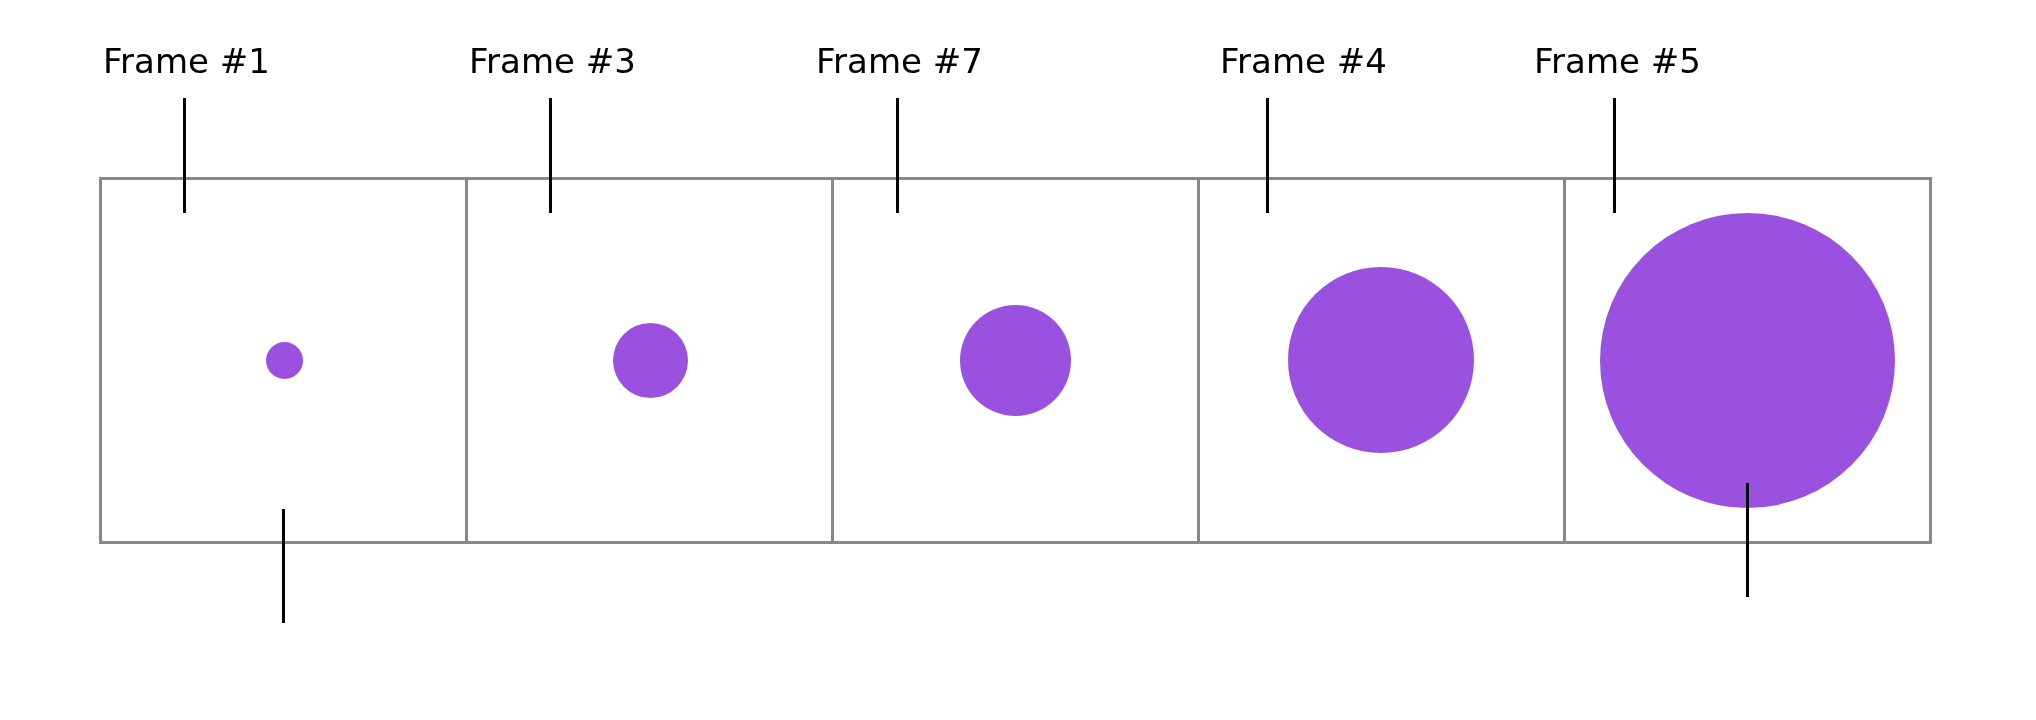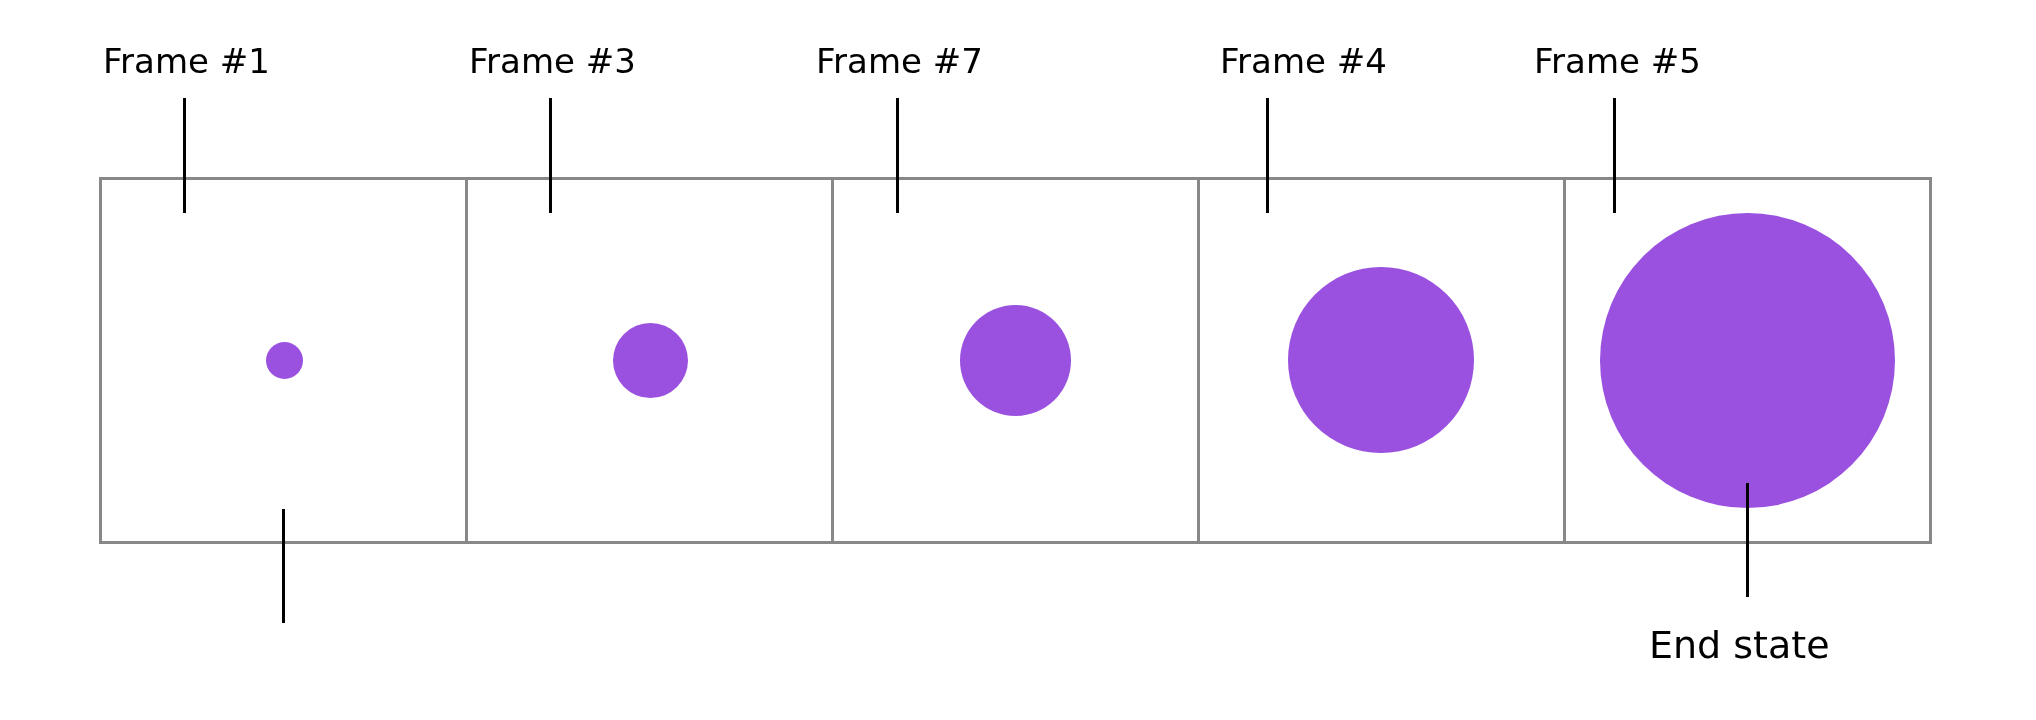--- a/index.html
+++ b/index.html
@@ -89,14 +89,13 @@
 
   <div class="dot" id="c0" style="width: 37px; height: 37px; left: 265.5px; top: 341.5px; background: rgb(155, 81, 224);"></div>
   <div class="dot" id="c1" style="width: 75px; height: 75px; left: 612.5px; top: 322.5px; background: rgb(155, 81, 224);"></div>
   <div class="dot" id="c2" style="width: 111px; height: 111px; left: 959.5px; top: 304.5px; background: rgb(155, 81, 224);"></div>
   <div class="dot" id="c3" style="width: 186px; height: 186px; left: 1288px; top: 267px; background: rgb(155, 81, 224);"></div>
   <div class="dot" id="c4" style="width: 295px; height: 295px; left: 1599.5px; top: 212.5px; background: rgb(155, 81, 224);"></div>
 
   <div class="leader" id="sl" style="left: 282px; top: 509px; height: 114px;"></div>
 
   <div class="leader" id="el" style="left: 1746px; top: 483px; height: 114px;"></div>
-  <div class="state-label" id="elabel" style="left: 1649px; top: 626px;">End state</div>
 </div>
 
 </body></html>

